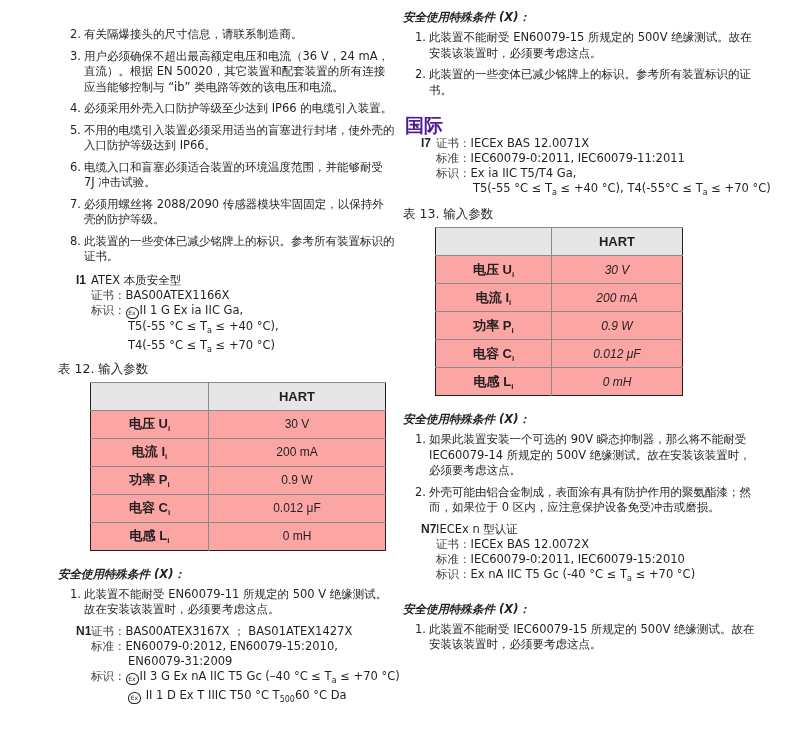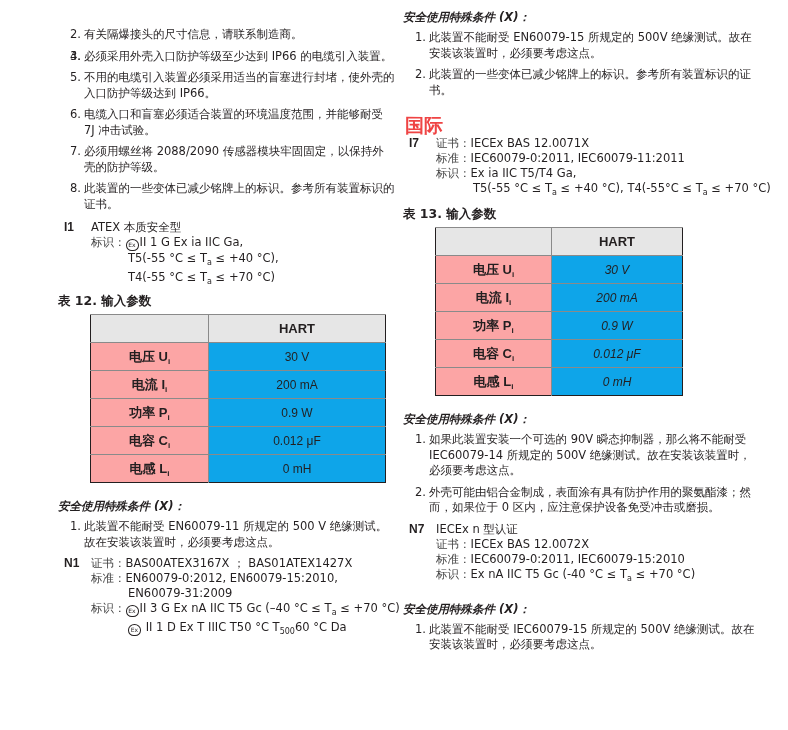--- a/index.html
+++ b/index.html
@@ -10,56 +10,57 @@
   }
   .col { position: absolute; top: 0; }
   .col-left { left: 60px; width: 335px; }
   .col-right { left: 405px; width: 350px; }
 
   .olist { margin: 0; padding: 0; list-style: none; }
   .oitem { position: relative; padding-left: 24px; line-height: 15.5px; margin-bottom: 6px; }
   .onum { position: absolute; left: 10px; top: 0; }
 
   .cert { position: relative; padding-left: 31px; line-height: 15px; }
-  .cert-code { position: absolute; left: 4px; top: 0; font-weight: bold; font-family: "Liberation Sans", sans-serif; font-size: 12px; }
+  .cert-code { position: absolute; left: 16px; top: 0; font-weight: bold; font-family: "Liberation Sans", sans-serif; font-size: 12px; }
   .cert-line { white-space: nowrap; }
   .cont { padding-left: 37px; white-space: nowrap; }
   .lbl { color: #444; }
   .exmark { display: inline-block; width: 11px; height: 10px; border: 1px solid #231f20; border-radius: 50% 50% 45% 45%; font-size: 6px; line-height: 10px; text-align: center; vertical-align: -1px; margin-right: 1px; }
 
-  .tbl-title { font-weight: bold; font-size: 12.5px; margin: 4px 0 4px -2px; }
+  .tbl-title { font-weight: normal; font-size: 12.5px; margin: 4px 0 4px -2px; }
   table.params { border-collapse: collapse; border: 1.5px solid #231f20; font-family: "Liberation Sans", sans-serif; font-size: 12px; }
   table.params th, table.params td { border-top: 1px solid #8a8a8a; height: 27px; text-align: center; padding: 0; }
   table.params th { background: #e6e6e6; font-weight: bold; font-size: 13px; }
   table.params td.rowhead { background: #fca5a5; font-weight: bold; font-size: 13px; border-right: 1px solid #8a8a8a; }
   table.params th.corner { border-right: 1px solid #8a8a8a; }
-  table.params td.val { background: #0ea5e9; }
+  table.params td.val { background: #fca5a5; }
   table.params.italic td.val { font-style: italic; }
   sub { font-size: 8px; vertical-align: -3px; color: #231f20; }
 
   .xhead { font-weight: bold; font-style: italic; font-size: 11.5px; margin: 0 0 5px -2px; }
-  .section-title { color: #ef4444; font-weight: bold; font-size: 19px; line-height: 22px; margin: 0; }
+  .section-title { color: #4c1d95; font-weight: bold; font-size: 19px; line-height: 22px; margin: 0; }
 </style>
 </head>
 <body>
 
 <div class="col col-left">
   <ol class="olist" style="margin-top:27px;">
     <li class="oitem"><span class="onum">2.</span><span>有关隔爆接头的尺寸信息，请联系制造商。</span></li>
-    <li class="oitem"><span class="onum">3.</span></li>
+    <li class="oitem"><span class="onum">3.</span><span>用户必须确保不超出最高额定电压和电流（36 V，24 mA，直流）。根据 EN 50020，其它装置和配套装置的所有连接应当能够控制与 “ib” 类电路等效的该电压和电流。</span></li>
     <li class="oitem"><span class="onum">4.</span><span>必须采用外壳入口防护等级至少达到 IP66 的电缆引入装置。</span></li>
     <li class="oitem"><span class="onum">5.</span><span>不用的电缆引入装置必须采用适当的盲塞进行封堵，使外壳的入口防护等级达到 IP66。</span></li>
     <li class="oitem"><span class="onum">6.</span><span>电缆入口和盲塞必须适合装置的环境温度范围，并能够耐受 7J 冲击试验。</span></li>
     <li class="oitem"><span class="onum">7.</span><span>必须用螺丝将 2088/2090 传感器模块牢固固定，以保持外壳的防护等级。</span></li>
     <li class="oitem"><span class="onum">8.</span><span>此装置的一些变体已减少铭牌上的标识。参考所有装置标识的证书。</span></li>
   </ol>
 
   <div class="cert" style="margin-top:8px;">
     <span class="cert-code">I1</span>
     <div class="cert-line">ATEX 本质安全型</div>
+    <div class="cert-line"><span class="lbl">证书：</span><span>BAS00ATEX1166X</span></div>
     <div class="cert-line"><span class="lbl">标识：</span><span class="exmark">Ex</span><span>II 1 G Ex ia IIC Ga,</span></div>
     <div class="cont"><span>T5(-55 °C ≤ T</span><sub>a</sub><span> ≤ +40 °C),</span></div>
     <div class="cont"><span>T4(-55 °C ≤ T</span><sub>a</sub><span> ≤ +70 °C)</span></div>
   </div>
 
   <div class="tbl-title">表 12. 输入参数</div>
   <table class="params" style="margin-left:30px; width:296px;">
     <tbody>
         <tr>
           <th class="corner" style="width:117px;"></th>

